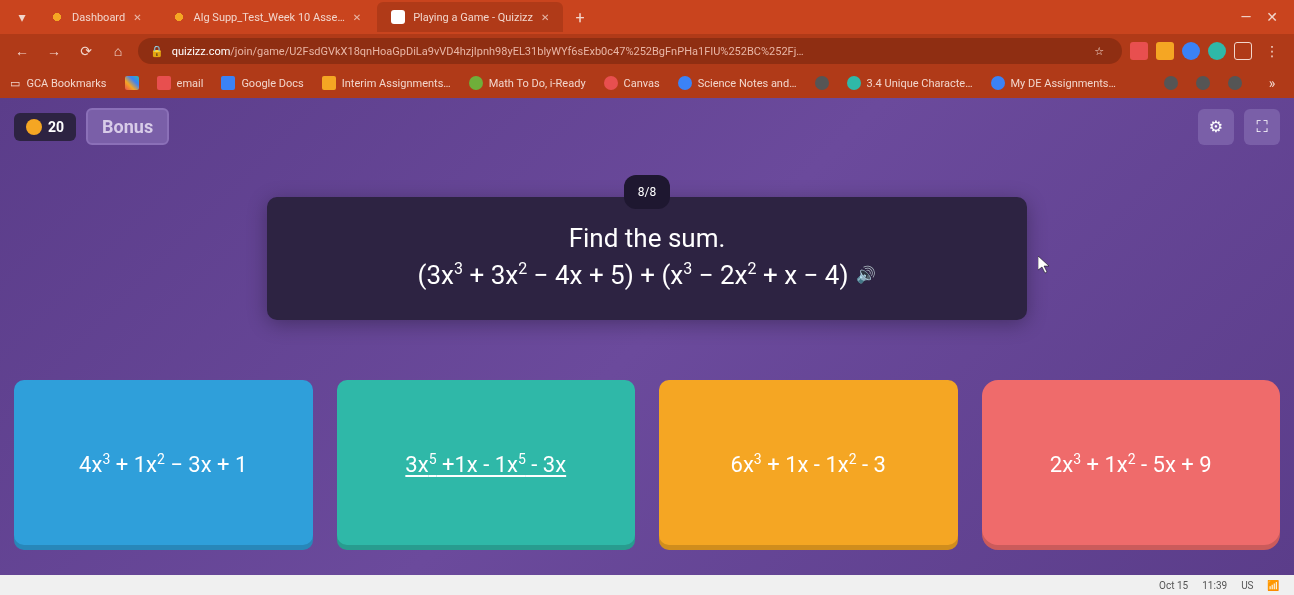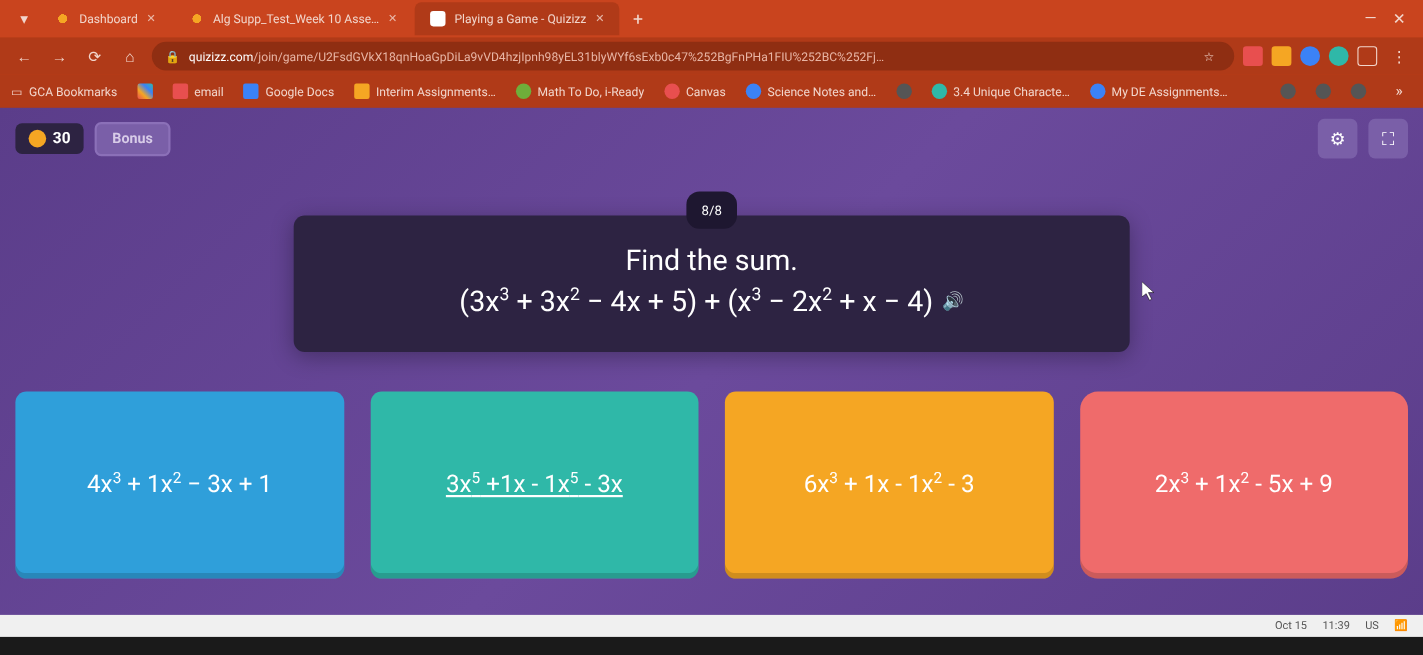--- a/index.html
+++ b/index.html
@@ -134,21 +134,21 @@
   border-radius: 50%;
   display: inline-block;
 }
 .bonus-btn {
   background: #7a5fa8;
   border: 2px solid #8b70b8;
   border-radius: 6px;
   padding: 6px 14px;
   color: #d8cce8;
   font-weight: 700;
-  font-size: 13px;
+  font-size: 18px;
   cursor: pointer;
 }
 .right-controls { display: flex; gap: 10px; }
 .gear-btn, .fs-btn {
   background: #7a5fa8;
   border-radius: 6px;
   width: 36px; height: 36px;
   display: flex; align-items: center; justify-content: center;
   color: #fff;
   cursor: pointer;
@@ -196,21 +196,21 @@
 }
 .q-expr sup { font-size: 16px; vertical-align: super; }
 .speaker-icon {
   color: #34d2b8;
   font-size: 16px;
 }
 
 .answers {
   display: flex;
   gap: 24px;
-  margin-top: 36px;
+  margin-top: 60px;
 }
 .answer {
   flex: 1;
   border-radius: 10px;
   min-height: 170px;
   display: flex;
   align-items: center;
   justify-content: center;
   color: #fff;
   font-size: 22px;
@@ -220,21 +220,21 @@
   box-shadow: inset 0 -5px 0 rgba(0,0,0,0.15);
 }
 .answer sup { font-size: 14px; vertical-align: super; }
 .ans-blue { background: #2f9fda; }
 .ans-teal { background: #2fb8a8; text-decoration: underline; }
 .ans-orange { background: #f5a623; }
 .ans-red { background: #ef6b6b; border-radius: 16px; }
 
 .taskbar {
   position: absolute;
-  bottom: 16px;
+  bottom: 0;
   right: 0;
   height: 20px;
   background: #f0f0f0;
   display: flex;
   align-items: center;
   justify-content: flex-end;
   padding: 0 14px;
   gap: 14px;
   color: #555;
   font-size: 10px;
@@ -344,21 +344,21 @@
     <span class="bm-icon" style="background:#555;border-radius:50%;"></span>
     <div class="nav-btn">»</div>
   </div>
 </div>
 
 <div class="game-area">
   <div class="top-controls">
     <div class="left-controls">
       <div class="score-badge">
         <span class="coin-icon"></span>
-        <span>30</span>
+        <span>20</span>
       </div>
       <div class="bonus-btn">Bonus</div>
     </div>
     <div class="right-controls">
       <div class="gear-btn">
         <span>⚙</span>
       </div>
       <div class="fs-btn">
         <span>⛶</span>
       </div>

